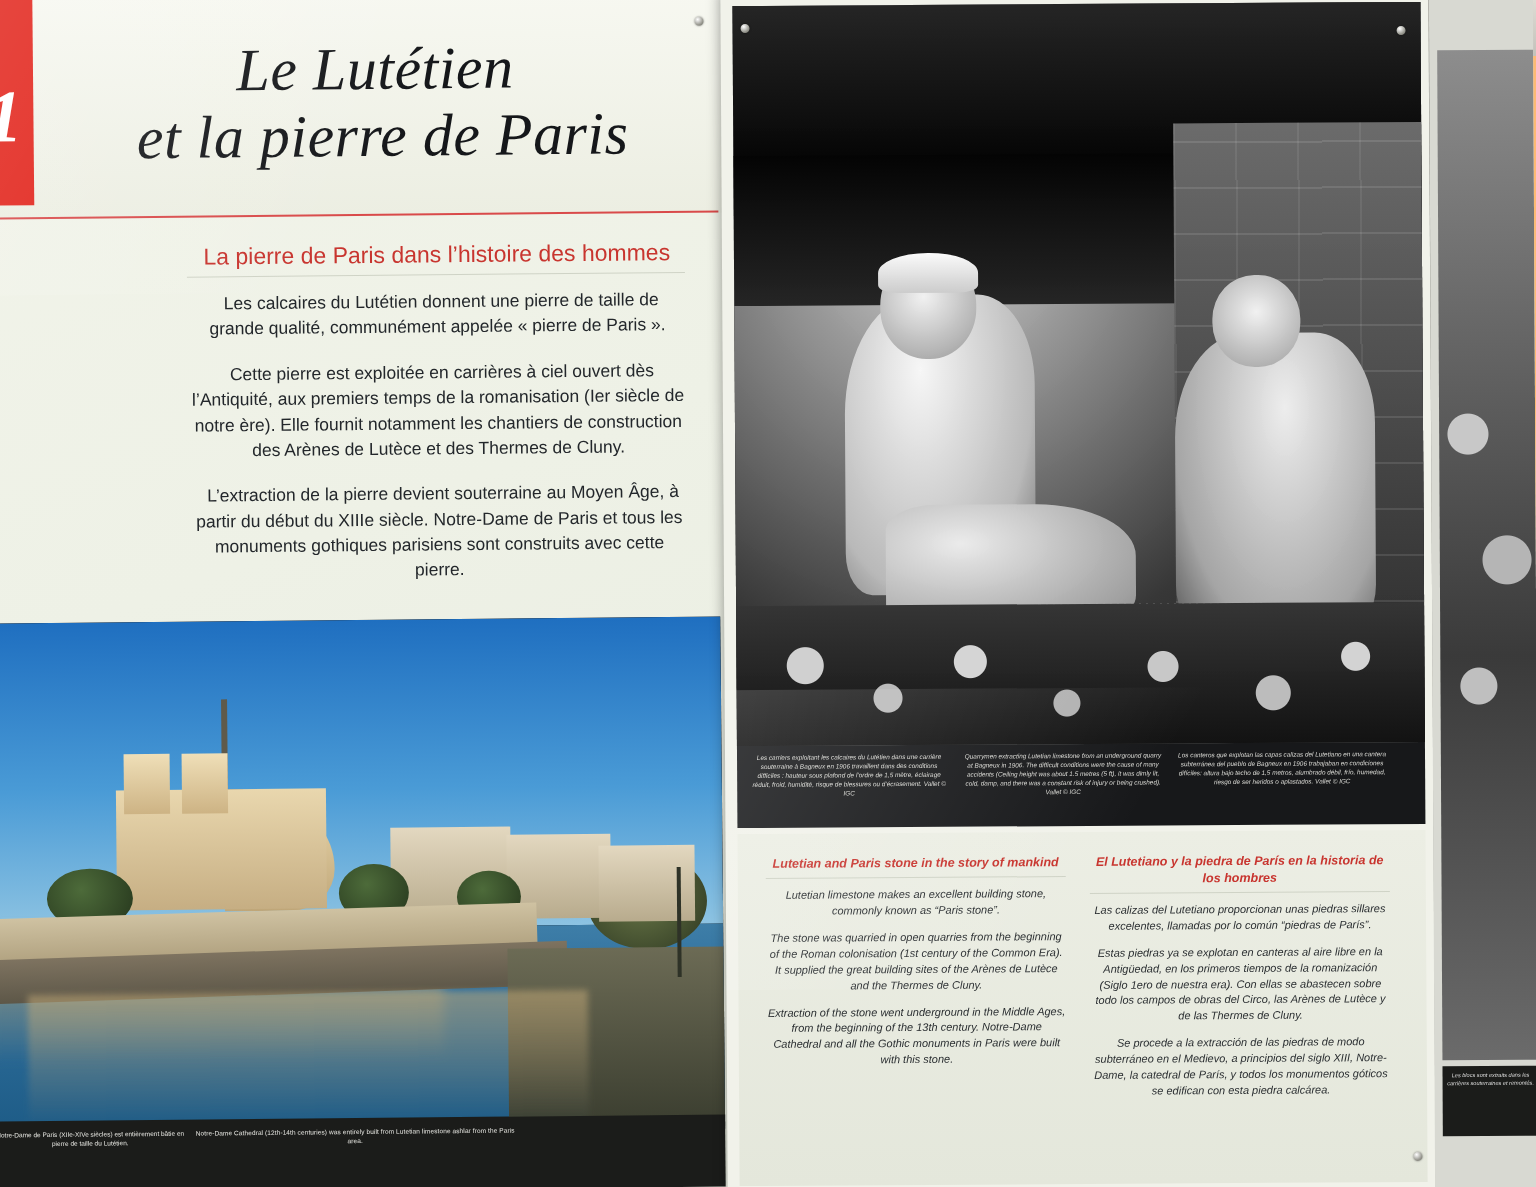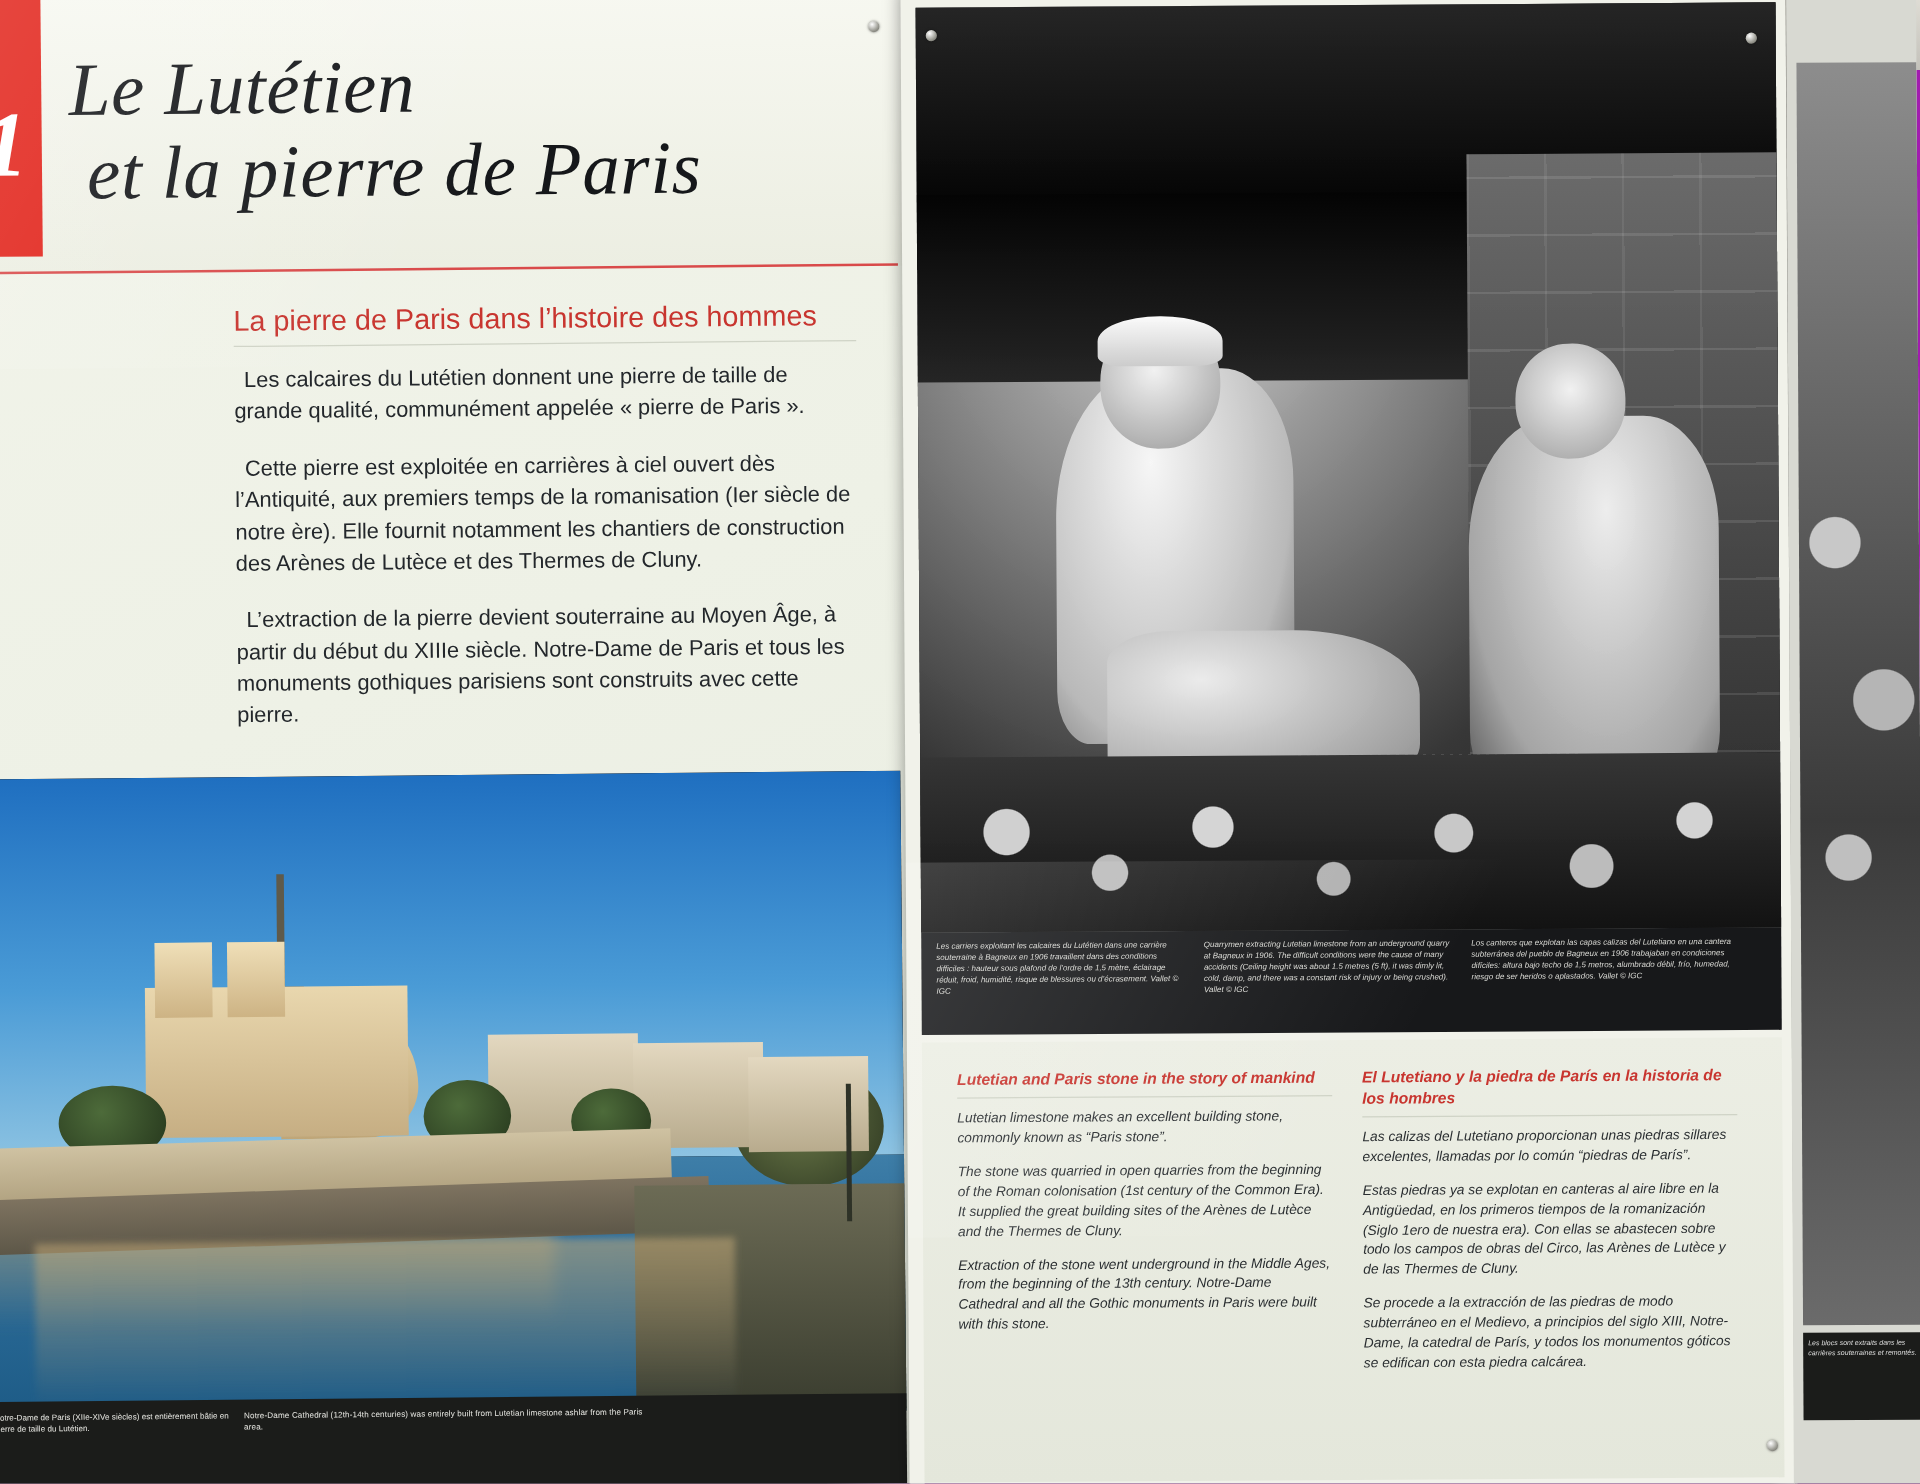--- a/index.html
+++ b/index.html
@@ -5,22 +5,23 @@
   html, body {
     margin: 0;
     padding: 0;
     background: #0d0d0d;
   }
   #stage {
     position: relative;
     width: 1536px;
     height: 1187px;
     overflow: hidden;
-    background: #a21caf;
+    background: #fdba74;
     font-family: "Liberation Sans", sans-serif;
+    text-align: center;
   }
 
   
   #panel-left {
     position: absolute;
     left: -6px;
     top: -8px;
     width: 740px;
     height: 1200px;
     background: linear-gradient(160deg, #f2f4ea 0%, #eef1e6 45%, #e8ece0 100%);

